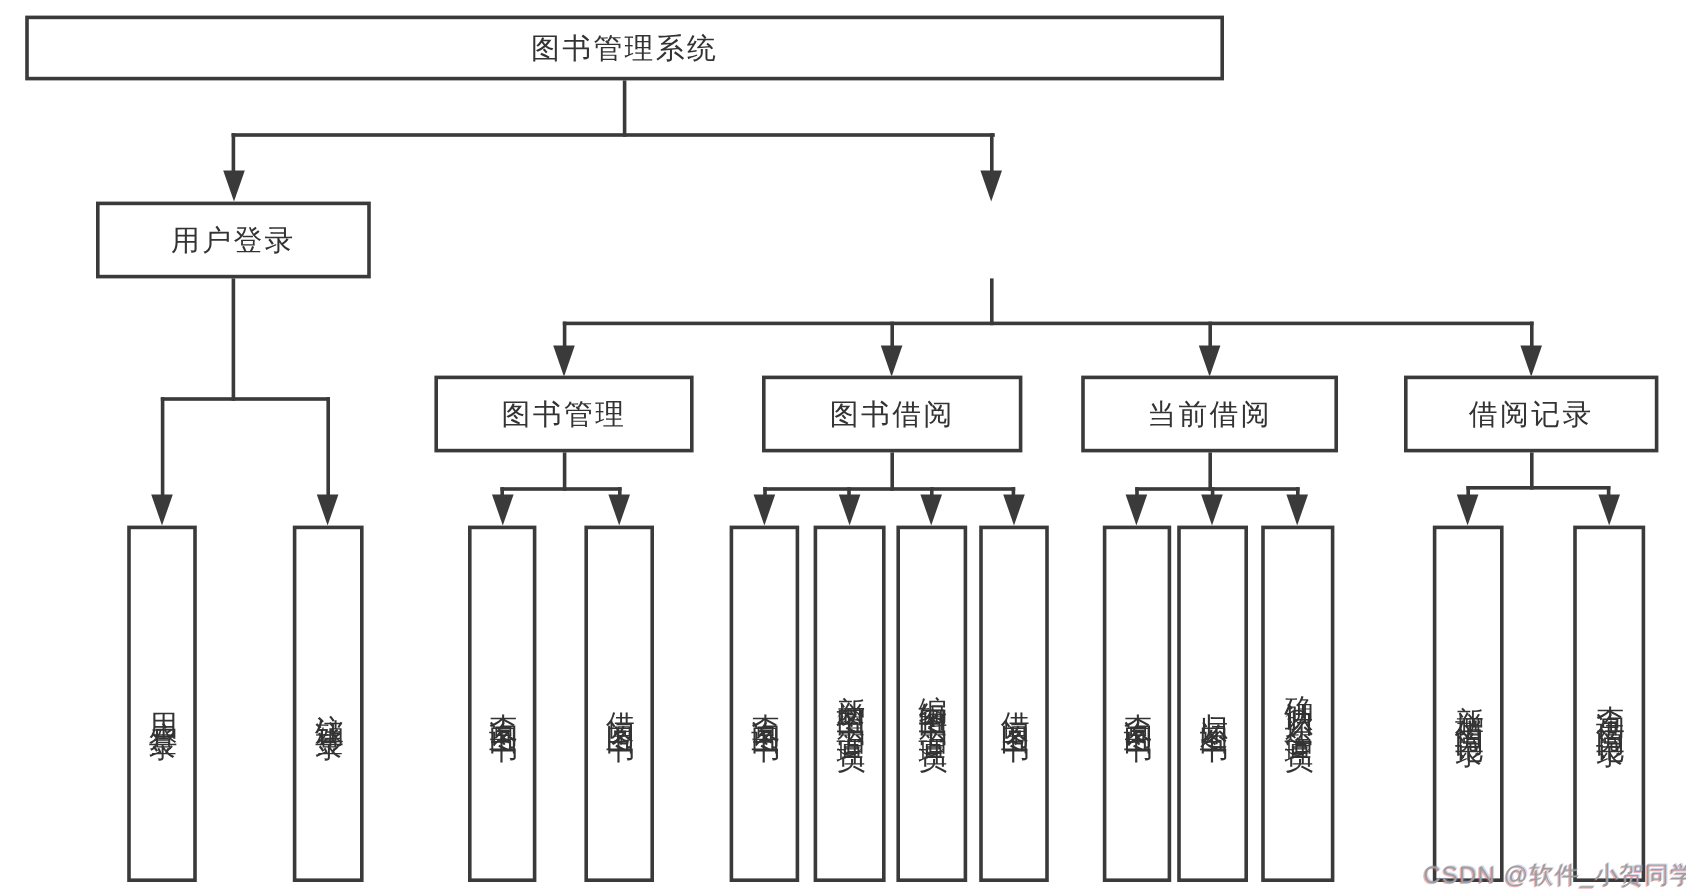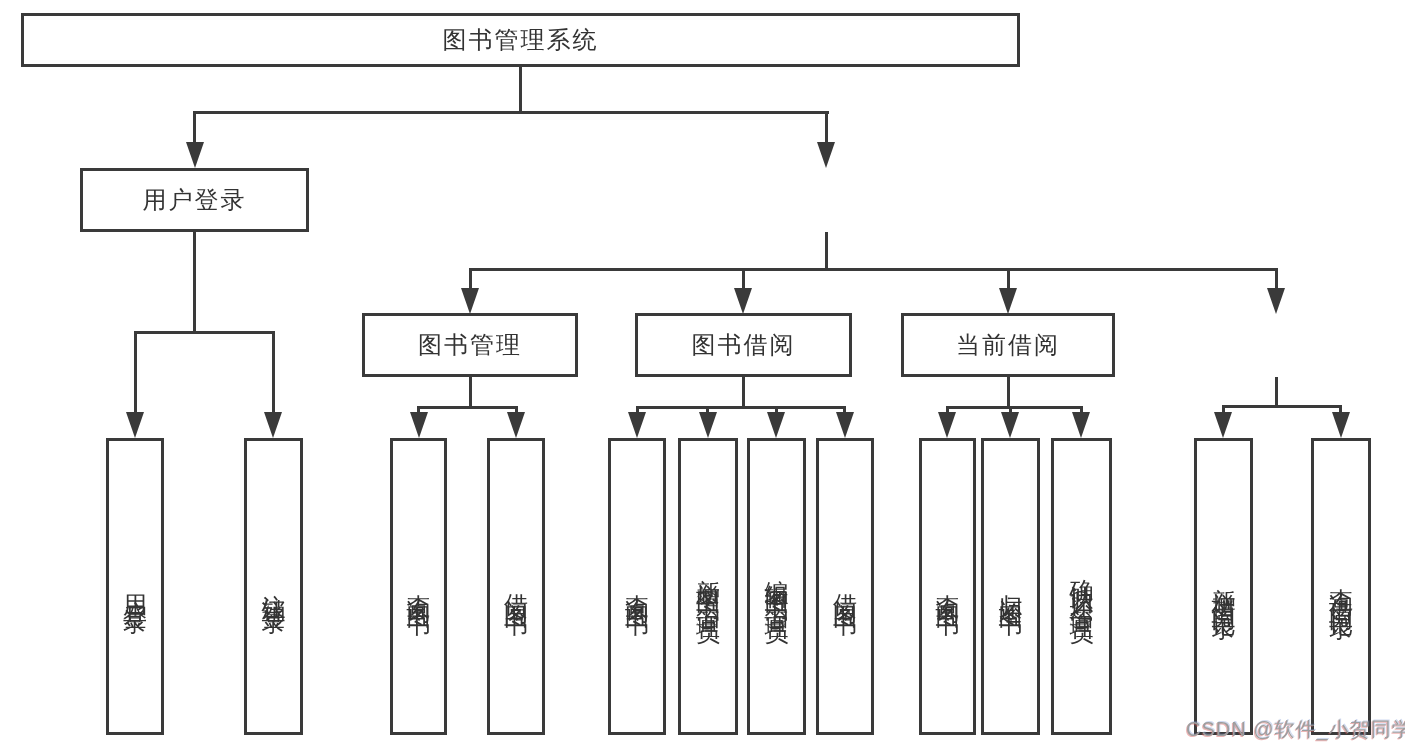--- a/index.html
+++ b/index.html
@@ -68,20 +68,23 @@
   <div class="arrow" style="left:1267px;top:288px;"></div>
 
   <div class="box" style="left:362px;top:313px;width:216px;height:64px;">
     <span>图书管理</span>
   </div>
   <div class="box" style="left:901px;top:313px;width:214px;height:64px;">
     <span>当前借阅</span>
   </div>
   <div class="box" style="left:635px;top:313px;width:217px;height:64px;">
     <span>图书借阅</span>
+  </div>
+  <div class="box" style="left:1170px;top:313px;width:212px;height:64px;">
+    <span>借阅记录</span>
   </div>
 
   <div class="line" style="left:469px;top:377px;width:3px;height:32px;"></div>
   <div class="line" style="left:417px;top:406px;width:101px;height:3px;"></div>
   <div class="line" style="left:417px;top:406px;width:3px;height:12px;"></div>
   <div class="arrow" style="left:410px;top:412px;"></div>
   <div class="line" style="left:515px;top:406px;width:3px;height:12px;"></div>
   <div class="arrow" style="left:507px;top:412px;"></div>
 
   <div class="line" style="left:742px;top:377px;width:3px;height:32px;"></div>

